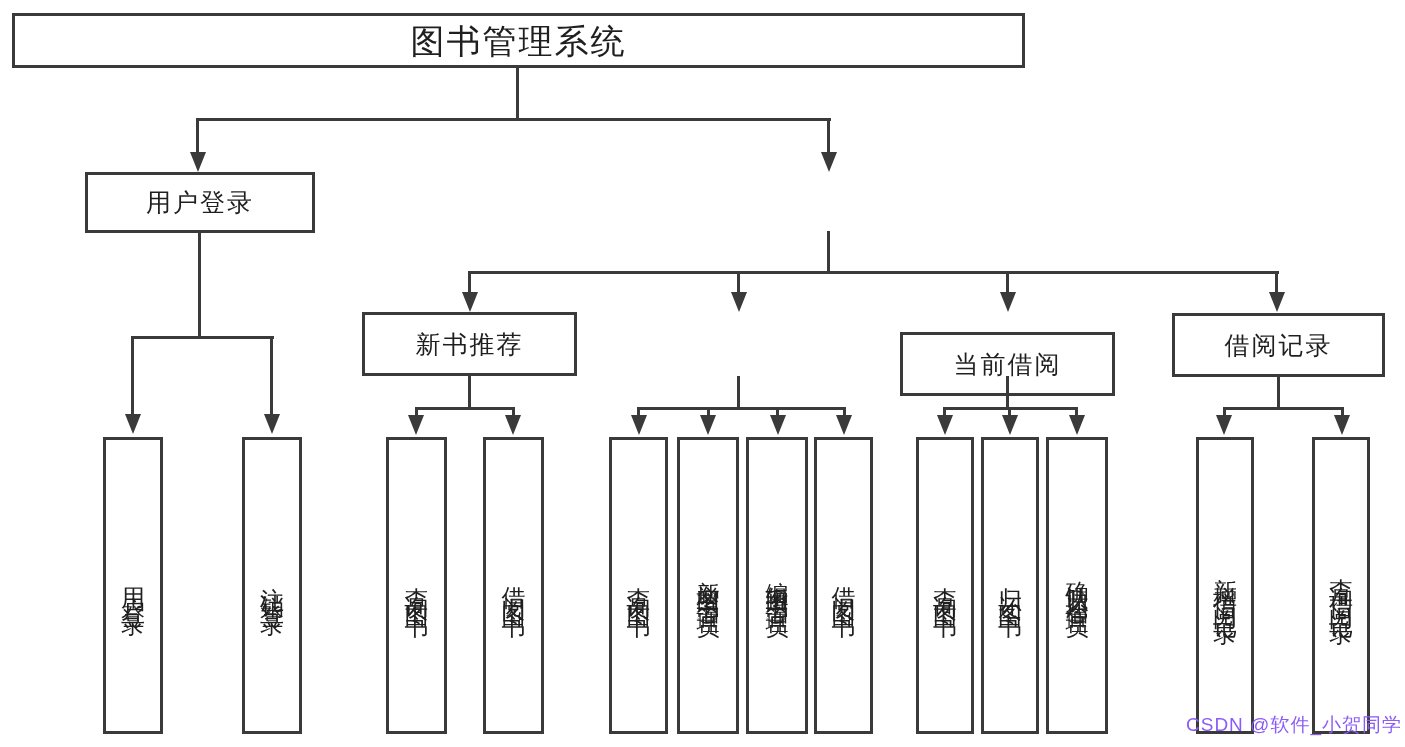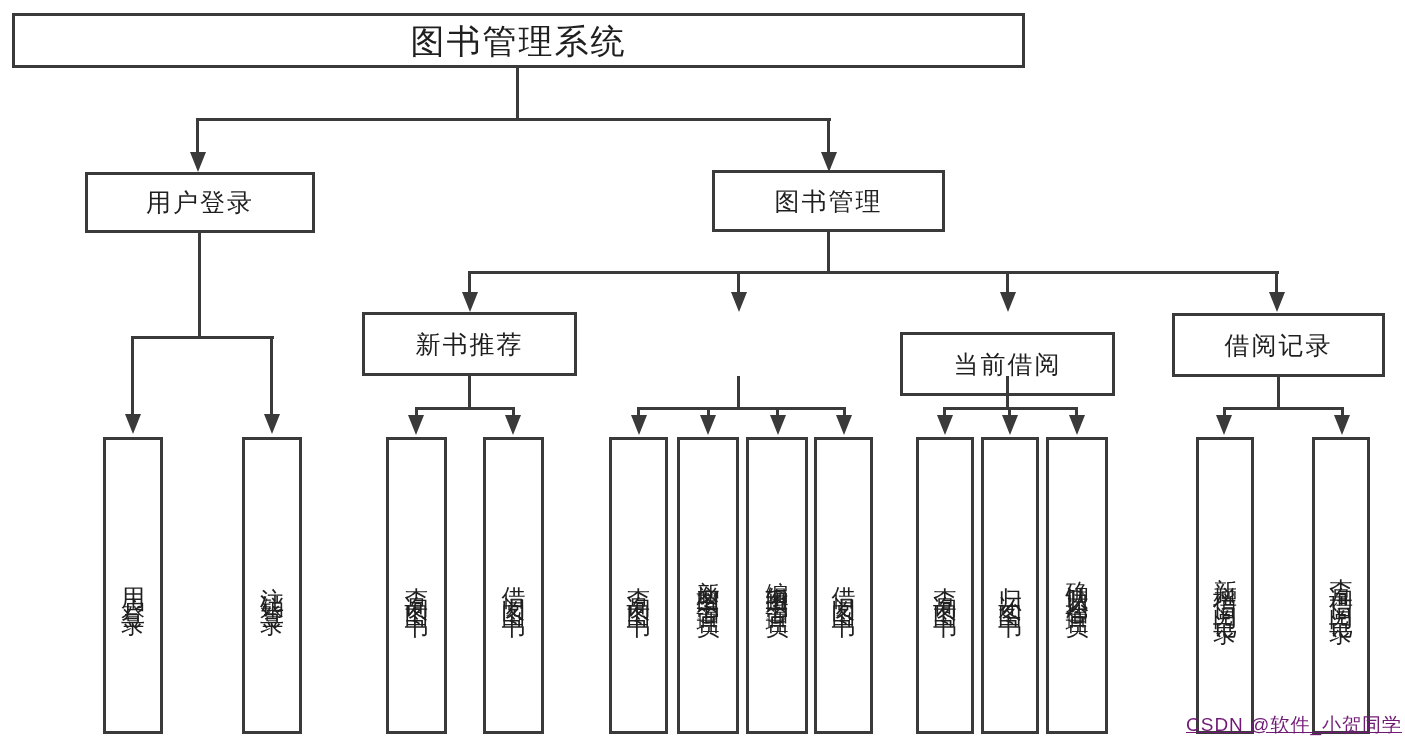--- a/index.html
+++ b/index.html
@@ -59,21 +59,20 @@
   <div class="box root" style="left:12px;top:13px;width:1013px;height:55px;">图书管理系统</div>
 
   <div class="vl" style="left:516px;top:68px;height:51px;"></div>
   <div class="hl" style="left:197px;top:118px;width:634px;"></div>
   <div class="vl" style="left:196px;top:118px;height:34px;"></div>
   <div class="tri" style="left:190px;top:152px;"></div>
   <div class="vl" style="left:827px;top:118px;height:34px;"></div>
   <div class="tri" style="left:821px;top:152px;"></div>
 
   <div class="box lvl" style="left:85px;top:172px;width:230px;height:61px;">用户登录</div>
-  <div class="box lvl" style="left:712px;top:170px;width:233px;height:62px;">图书管理</div>
 
   <div class="vl" style="left:198px;top:232px;height:105px;"></div>
   <div class="hl" style="left:131px;top:336px;width:143px;"></div>
   <div class="vl" style="left:131px;top:336px;height:78px;"></div>
   <div class="tri" style="left:125px;top:414px;"></div>
   <div class="vl" style="left:270px;top:336px;height:78px;"></div>
   <div class="tri" style="left:264px;top:414px;"></div>
 
   <div class="vl" style="left:827px;top:231px;height:43px;"></div>
   <div class="hl" style="left:468px;top:271px;width:811px;"></div>
@@ -135,15 +134,15 @@
   <div class="box leaf long" style="left:746px;top:437px;width:62px;height:297px;">编辑图书（管理员）</div>
   <div class="box leaf" style="left:814px;top:437px;width:59px;height:297px;">借阅图书</div>
 
   <div class="box leaf" style="left:916px;top:437px;width:58px;height:297px;">查询图书</div>
   <div class="box leaf" style="left:981px;top:437px;width:58px;height:297px;">归还图书</div>
   <div class="box leaf long" style="left:1046px;top:437px;width:62px;height:297px;">确认归还（管理员）</div>
 
   <div class="box leaf" style="left:1196px;top:437px;width:58px;height:297px;">新增借阅记录</div>
   <div class="box leaf" style="left:1312px;top:437px;width:58px;height:297px;">查询借阅记录</div>
 
-  <div class="watermark" style="color: #701a75; text-decoration: underline;">CSDN @软件_小贺同学</div>
+  <div class="watermark" style="color: #8b5cf6;">CSDN @软件_小贺同学</div>
 
 </div>
 
 </body></html>

